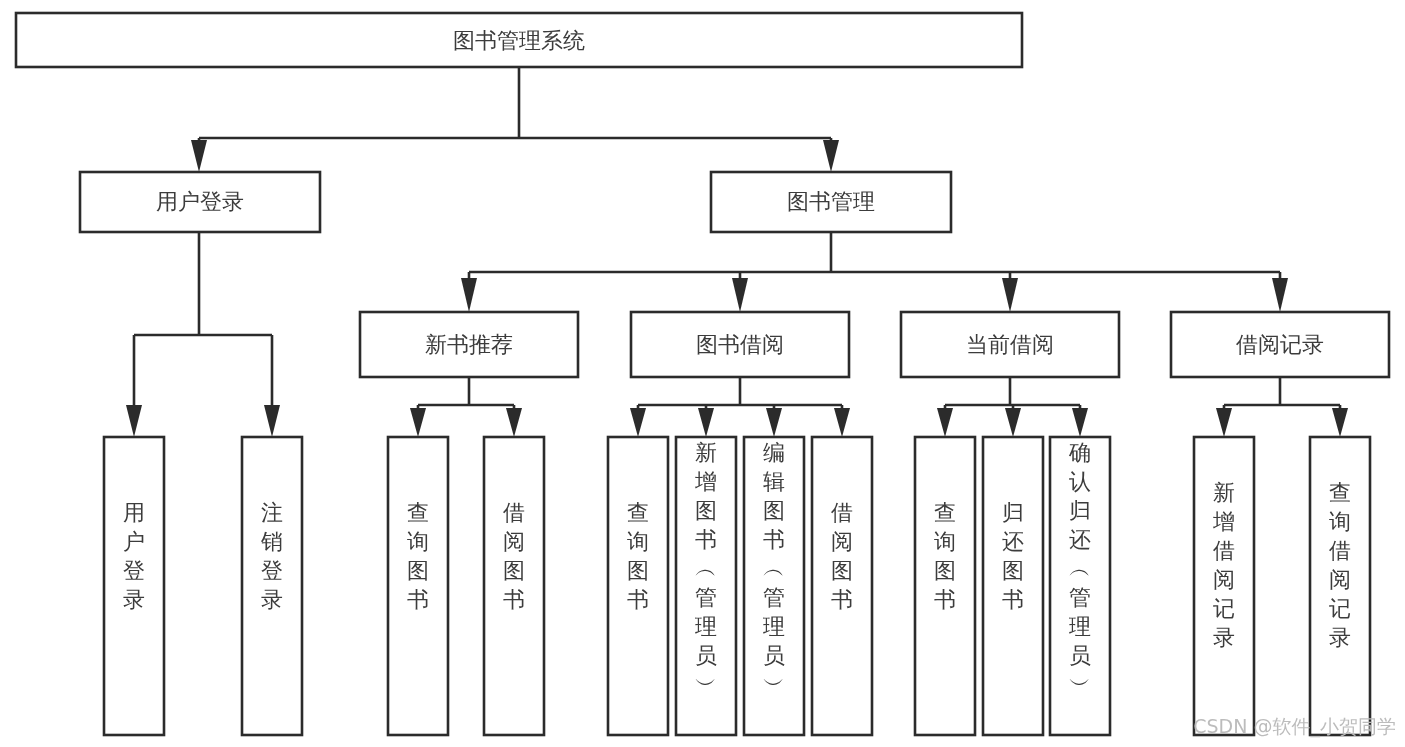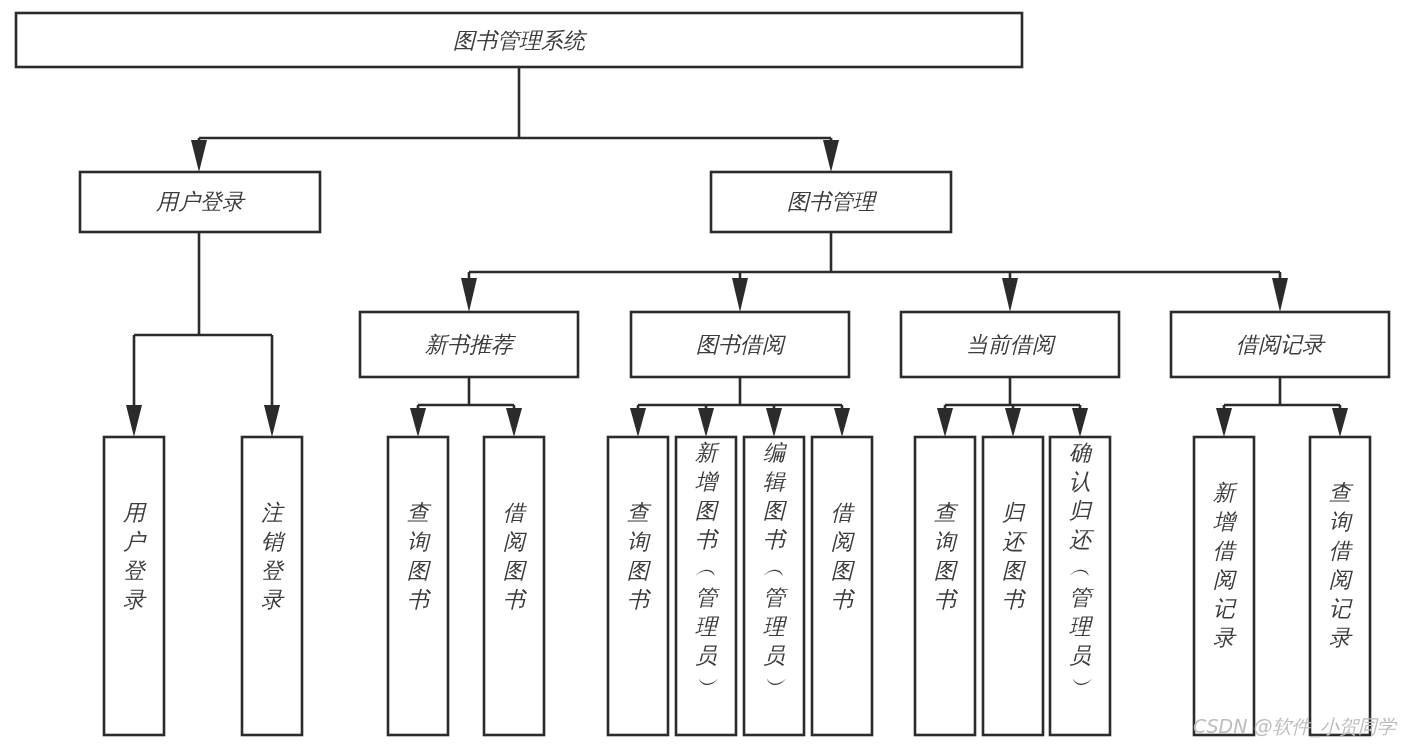--- a/index.html
+++ b/index.html
@@ -12,21 +12,20 @@
     width: 1405px;
     height: 747px;
     font-family: "DejaVu Sans", "Liberation Sans", sans-serif;
     overflow: hidden;
   }
   #diagram-root {
     position: relative;
     width: 1405px;
     height: 747px;
     background: #ffffff;
-    font-style: italic;
   }
   svg#chart-svg {
     display: block;
     width: 1405px;
     height: 747px;
   }
   .node-box {
     fill: #ffffff;
     stroke: #2b2b2b;
     stroke-width: 2.6;

